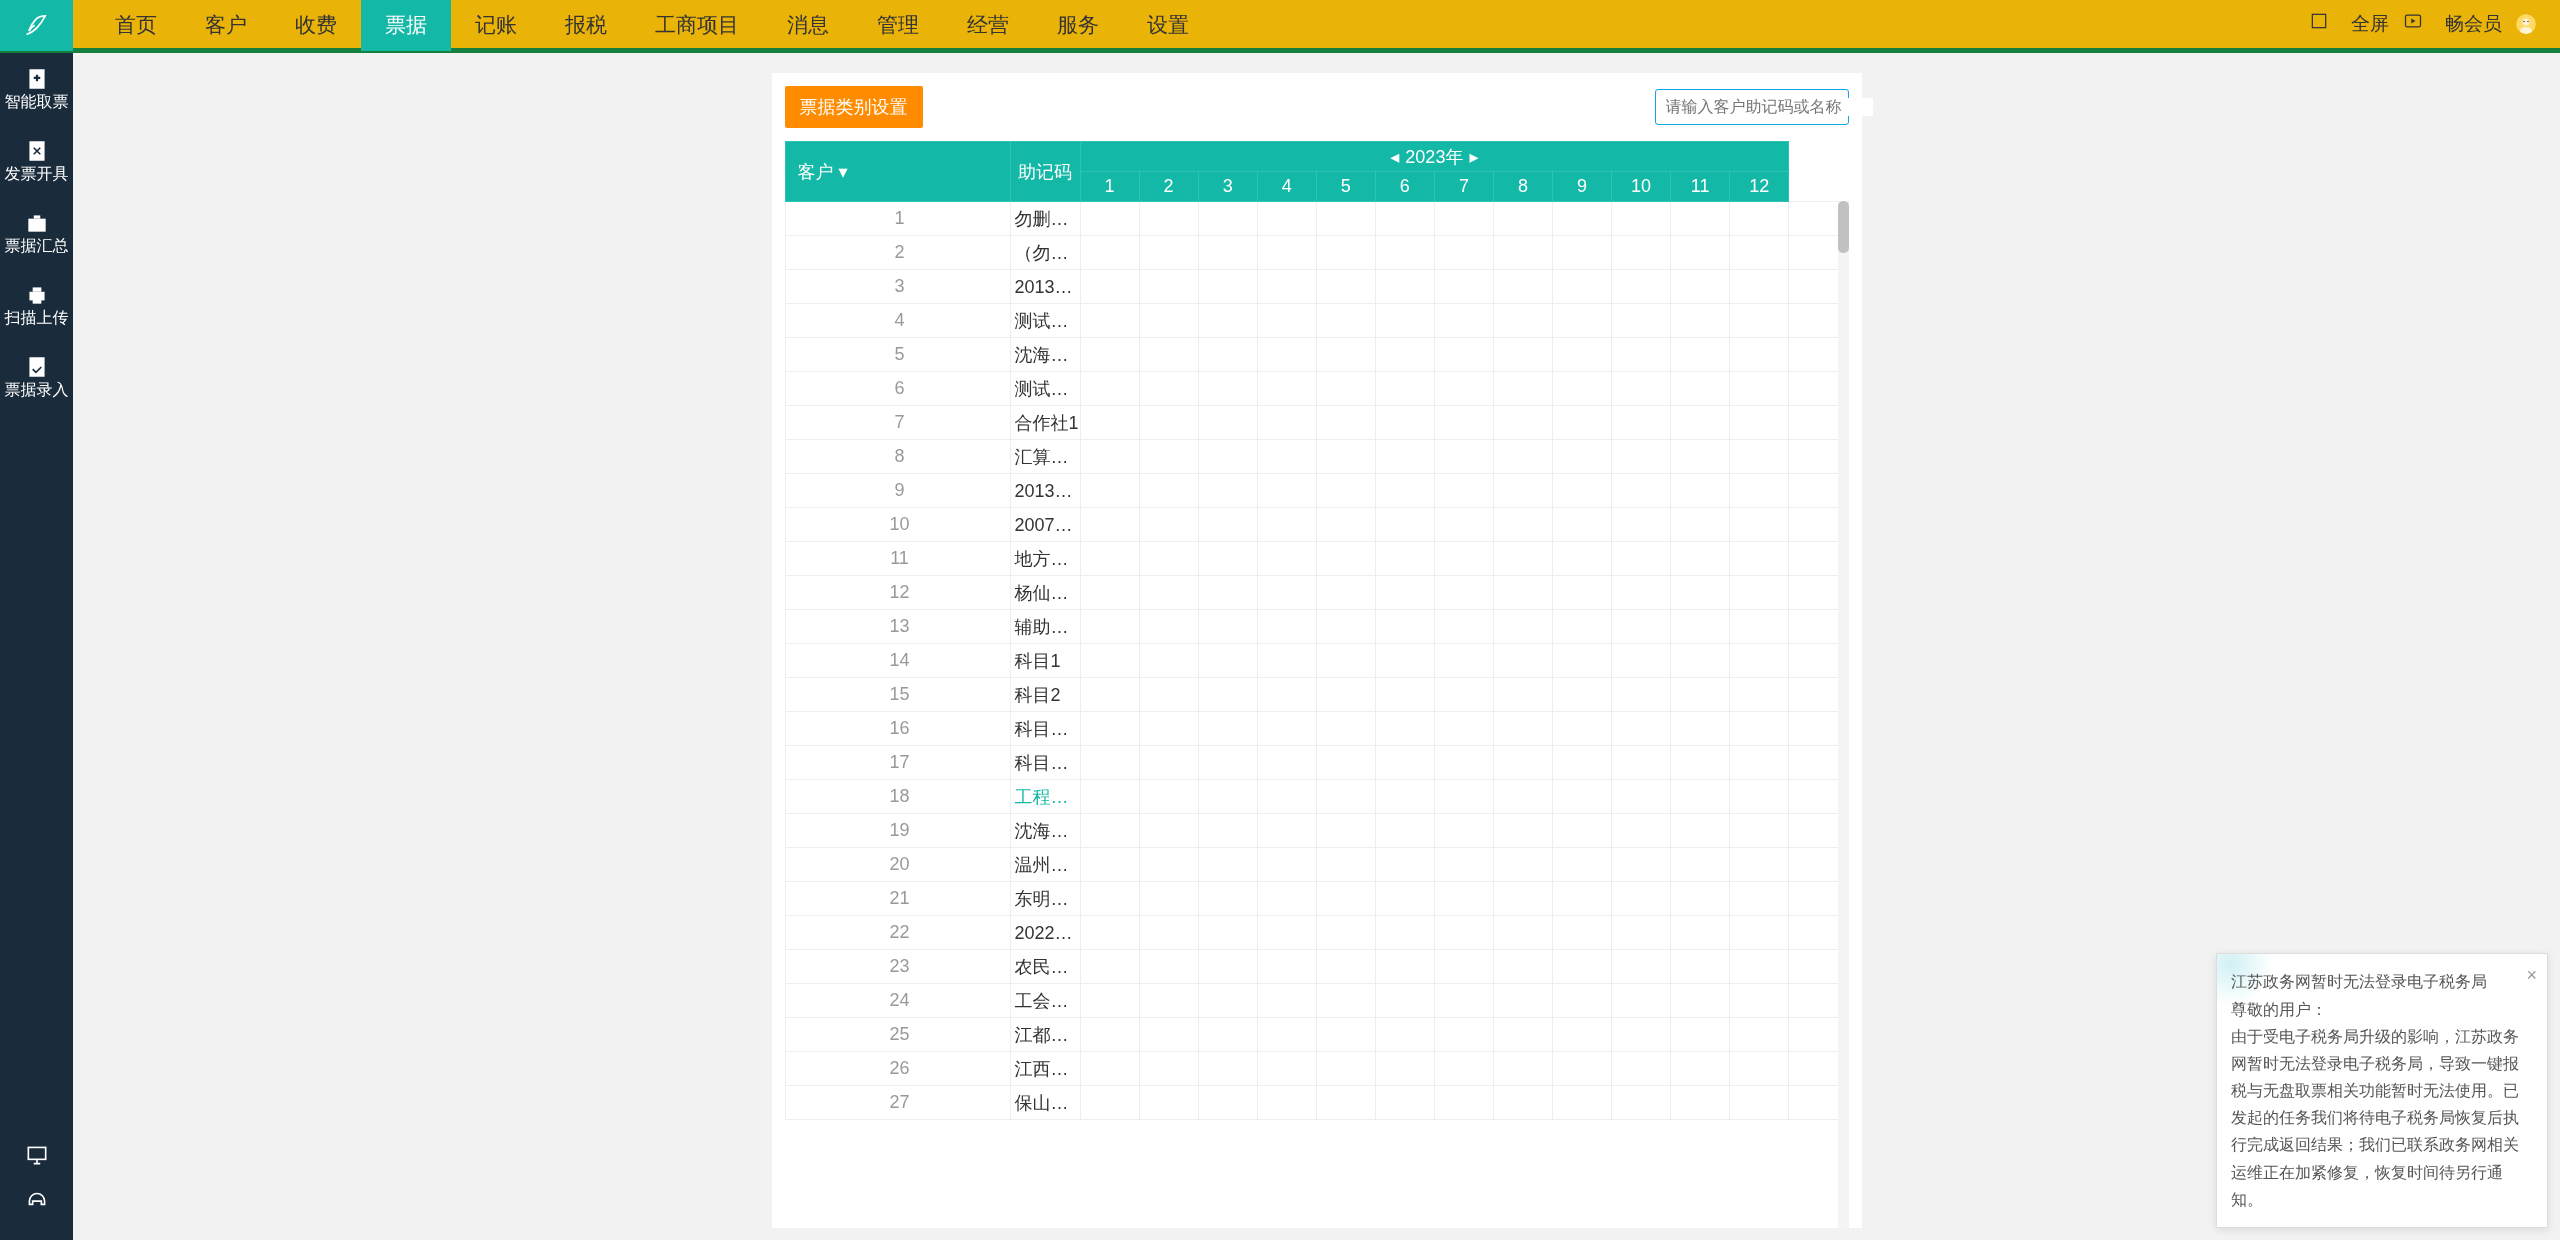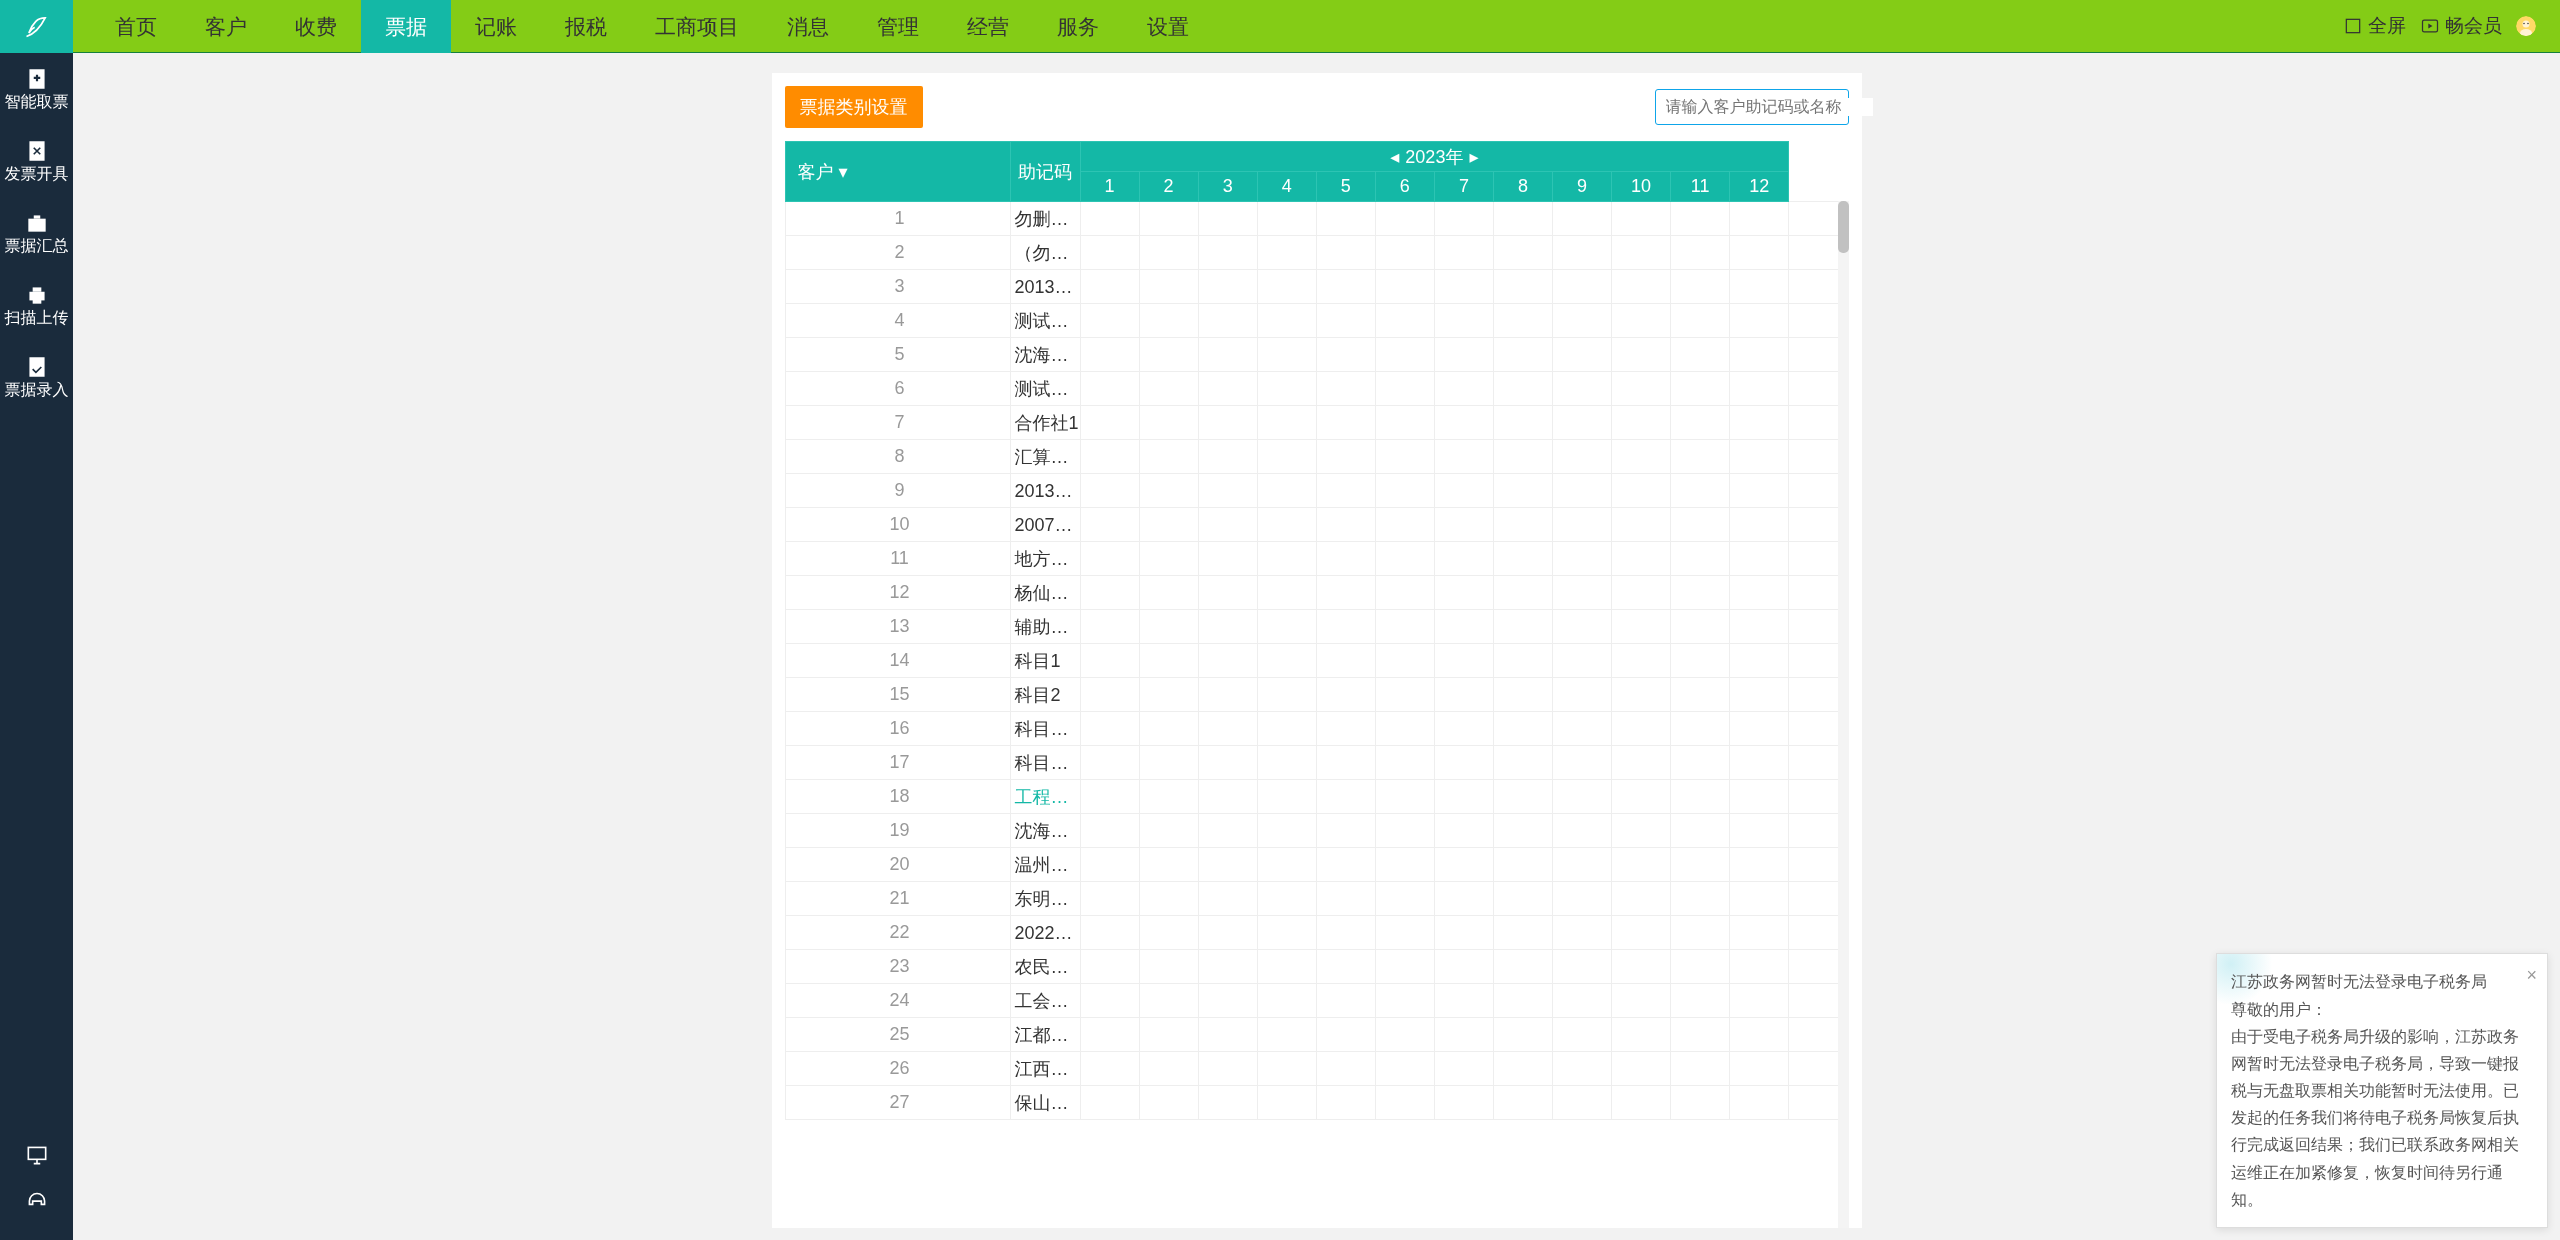--- a/index.html
+++ b/index.html
@@ -1,26 +1,26 @@
 <!DOCTYPE html>
 <html><head>
 <meta charset="utf-8">
 <style>
 * { margin: 0; padding: 0; box-sizing: border-box; font-family: "Microsoft YaHei", Arial, sans-serif; }
 body { width: 2560px; height: 1240px; background: #f2f2f2; font-size: 12px; color: #333; overflow: hidden; }
 
 
-.top-header { height: 53px; background: #84cc16; display: flex; align-items: center; border-bottom: 1px solid #15803d; }
+.top-header { height: 53px; background: #eab308; display: flex; align-items: center; border-bottom: 5px solid #15803d; }
 .logo { width: 73px; height: 53px; background: #14b8a6; display: flex; align-items: center; justify-content: center; }
 .logo svg { width: 28px; height: 28px; }
 .top-nav { display: flex; align-items: center; flex: 1; padding-left: 18px; }
 .top-nav-item { padding: 0 24px; height: 53px; line-height: 53px; font-size: 21px; color: #333; cursor: pointer; }
 .top-nav-item.active { background: #14b8a6; color: #fff; }
 .top-right { display: flex; align-items: center; gap: 14px; padding-right: 24px; }
-.top-right-item { display: flex; align-items: center; gap: 5px; font-size: 19px; cursor: pointer; color: #333; }
+.top-right-item { display: flex; gap: 22px; font-size: 19px; cursor: pointer; color: #333; }
 .top-right svg { width: 20px; height: 20px; }
 .avatar { width: 38px; height: 38px; border-radius: 50%; }
 
 
 .left-sidebar { position: absolute; left: 0; top: 53px; width: 73px; bottom: 0; background: #1a2b3c; display: flex; flex-direction: column; color: #fff; }
 .sidebar-item { display: flex; flex-direction: column; align-items: center; justify-content: center; height: 72px; cursor: pointer; }
 .sidebar-item svg { width: 26px; height: 26px; fill: #fff; }
 .sidebar-item span { font-size: 16px; }
 .sidebar-bottom { margin-top: auto; padding-bottom: 18px; }
 

